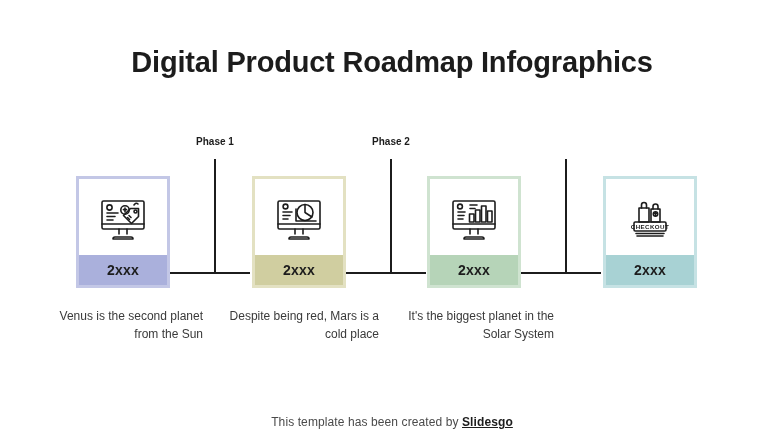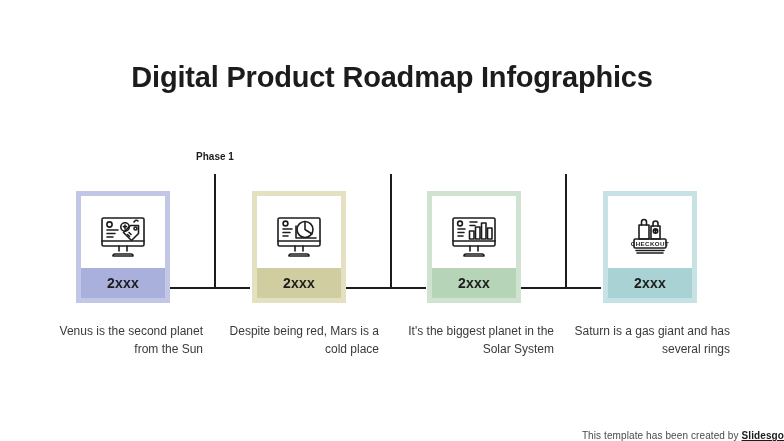--- a/index.html
+++ b/index.html
@@ -11,21 +11,21 @@
     height: 441px;
     background: #ffffff;
     font-family: "Liberation Sans", sans-serif;
     overflow: hidden;
     position: relative;
   }
 
   #slide {
     position: absolute;
     left: 0;
-    top: 16px;
+    top: 1px;
     width: 784px;
     height: 417px;
     background: #ffffff;
   }
 
   
   #page-title {
     position: absolute;
     left: 0;
     top: 44px;
@@ -74,21 +74,21 @@
   }
 
   
   .card {
     position: absolute;
     top: 175px;
     width: 94px;
     height: 112px;
     background: #ffffff;
     box-sizing: border-box;
-    border: 5px solid #000000;
+    border: 3px solid #000000;
     text-decoration: underline;
   }
   .card-icon {
     position: absolute;
     left: 0;
     top: 0;
     width: 100%;
     height: 82px;
     display: flex;
     align-items: center;
@@ -122,22 +122,22 @@
     color: #3a3a3a;
     line-height: 18px;
   }
 
   
   #footer {
     position: absolute;
     left: 0;
     top: 414px;
     width: 784px;
-    text-align: right;
-    font-size: 10px;
+    text-align: center;
+    font-size: 12px;
     color: #4a4a4a;
     letter-spacing: 0.1px;
   }
   #footer-brand {
     font-weight: bold;
     text-decoration: underline;
     color: #1c1c1c;
   }
 </style>
 </head>
@@ -151,20 +151,21 @@
     <div class="h-line" style="left:164px; width:86px;"></div>
     <div class="h-line" style="left:344px; width:82px;"></div>
     <div class="h-line" style="left:519px; width:82px;"></div>
 
     <div class="v-line" style="left:214px;"></div>
     <div class="v-line" style="left:390px;"></div>
     <div class="v-line" style="left:565px;"></div>
   </div>
 
   <div class="phase-label" style="left:155px;">Phase 1</div>
+  <div class="phase-label" style="left:331px;">Phase 2</div>
 
   <div class="card" style="left: 76px; border-color: rgb(195, 199, 230);">
     <div class="card-icon">
       <svg width="50" height="44" viewBox="0 0 50 44" fill="none" stroke="#1c1c1c" stroke-width="1.6" stroke-linecap="round" stroke-linejoin="round">
         <rect x="4" y="3" width="42" height="28" rx="1.5"></rect>
         <path d="M4 26 H46"></path>
         <path d="M21 31 V36 M29 31 V36"></path>
         <path d="M17 39 h16 a2 2 0 0 1 2 2 H15 a2 2 0 0 1 2-2 z"></path>
         <circle cx="11.5" cy="9.5" r="2.6"></circle>
         <path d="M9 15 H20 M9 18.5 H17 M9 22 H15"></path>
@@ -228,19 +229,18 @@
         <path d="M11 35.5 H39 M12 38 H38"></path>
         <text x="25" y="30.6" font-family="Liberation Sans, sans-serif" font-size="6.2" font-weight="bold" fill="#1c1c1c" stroke="none" text-anchor="middle" letter-spacing="0.4">CHECKOUT</text>
       </svg>
     </div>
     <div class="card-band" style="background: rgb(168, 210, 212);">2xxx</div>
   </div>
 
   <div class="caption" style="left:43px;">Venus is the second planet from the Sun</div>
   <div class="caption" style="left:219px;">Despite being red, Mars is a cold place</div>
   <div class="caption" style="left:394px;">It's the biggest planet in the Solar System</div>
-  <div class="caption" style="left:570px;">Saturn is a gas giant and has several rings</div>
 
   <div id="footer">
     <span>This template has been created by </span><a id="footer-brand" href="#">Slidesgo</a>
   </div>
 
 </div>
 
 </body></html>

